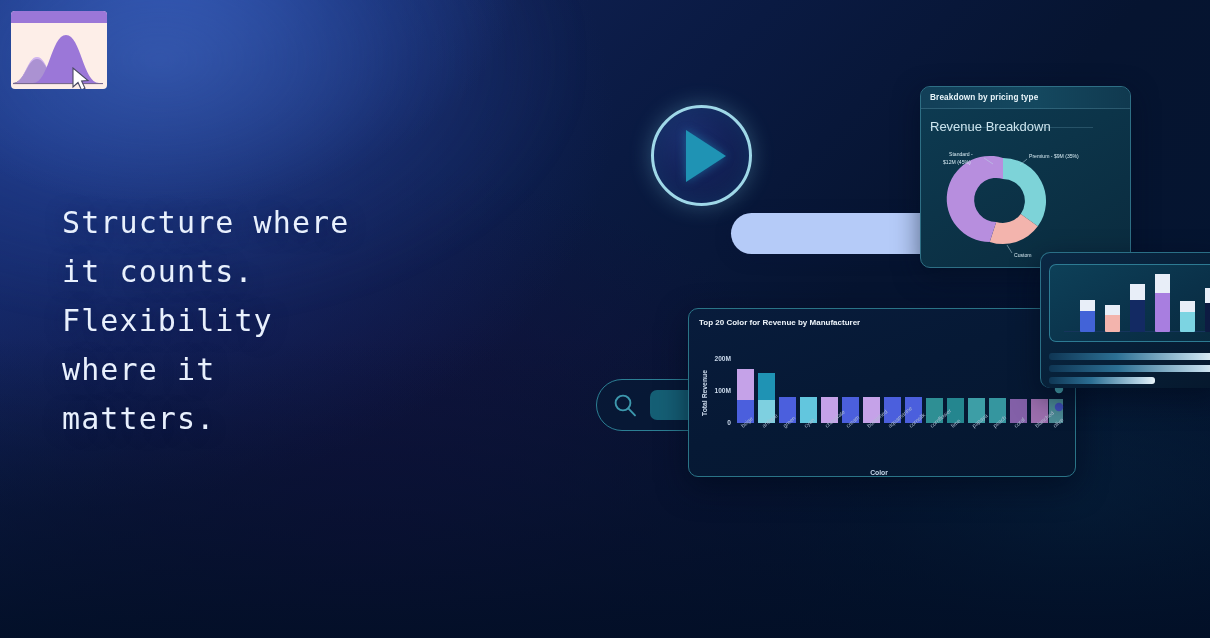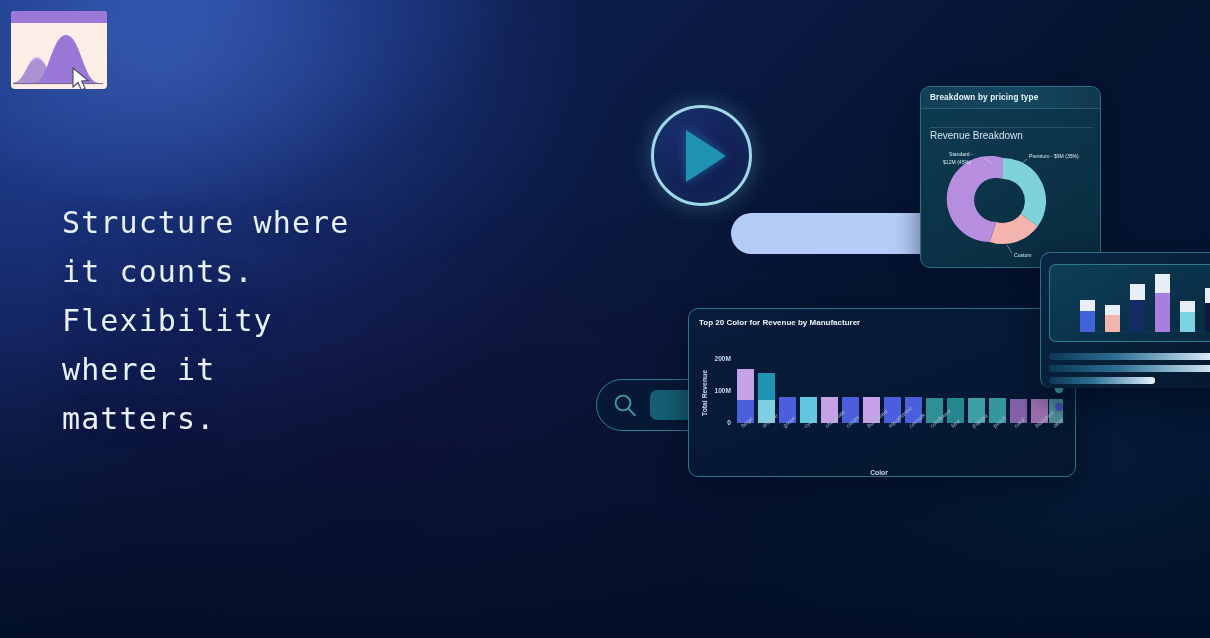--- a/index.html
+++ b/index.html
@@ -80,33 +80,33 @@
     border-radius: 7px; background: #155f75; border: none;
   }
 
   
   .card {
     position: absolute; border-radius: 10px; overflow: hidden;
   }
 
   
   #donut-card {
-    left: 920px; top: 86px; width: 181px; height: 182px;
+    left: 920px; top: 86px; width: 211px; height: 182px;
     background: linear-gradient(150deg, #0d3b52 0%, #0c3449 45%, #0a2b3e 100%);
     border: 1px solid #2e6f85;
     box-shadow: 0 8px 26px rgba(2,12,32,0.55);
   }
   #donut-card-header {
     height: 22px; padding: 0 9px;
     background: linear-gradient(90deg, #123f58 0%, #14485f 55%, #10394f 100%);
     border-bottom: 1px solid rgba(140,200,220,0.22);
     display: flex; align-items: center;
   }
   #donut-card-title { font-size: 8.2px; font-weight: bold; color: #eaf6fb; letter-spacing: .15px; }
-  #donut-subtitle { position: absolute; left: 9px; top: 43px; font-size: 10px; color: #cfe6ef; }
+  #donut-subtitle { position: absolute; left: 9px; top: 32px; font-size: 13px; color: #cfe6ef; }
   #donut-divider { position: absolute; left: 9px; top: 40px; width: 163px; height: 1px; background: rgba(150,205,225,0.2); }
   #donut-svg { position: absolute; left: 16px; top: 46px; }
   .donut-label { font-size: 5.1px; fill: #d8ecf4; font-family: "Liberation Sans", sans-serif; }
   .donut-leader { stroke: #bcdae6; stroke-width: .5; fill: none; }
 
   
   #barchart-card {
     left: 688px; top: 308px; width: 388px; height: 169px;
     background: linear-gradient(160deg, #081c3c 0%, #061935 45%, #05172f 100%);
     border: 1px solid #2a7487;

